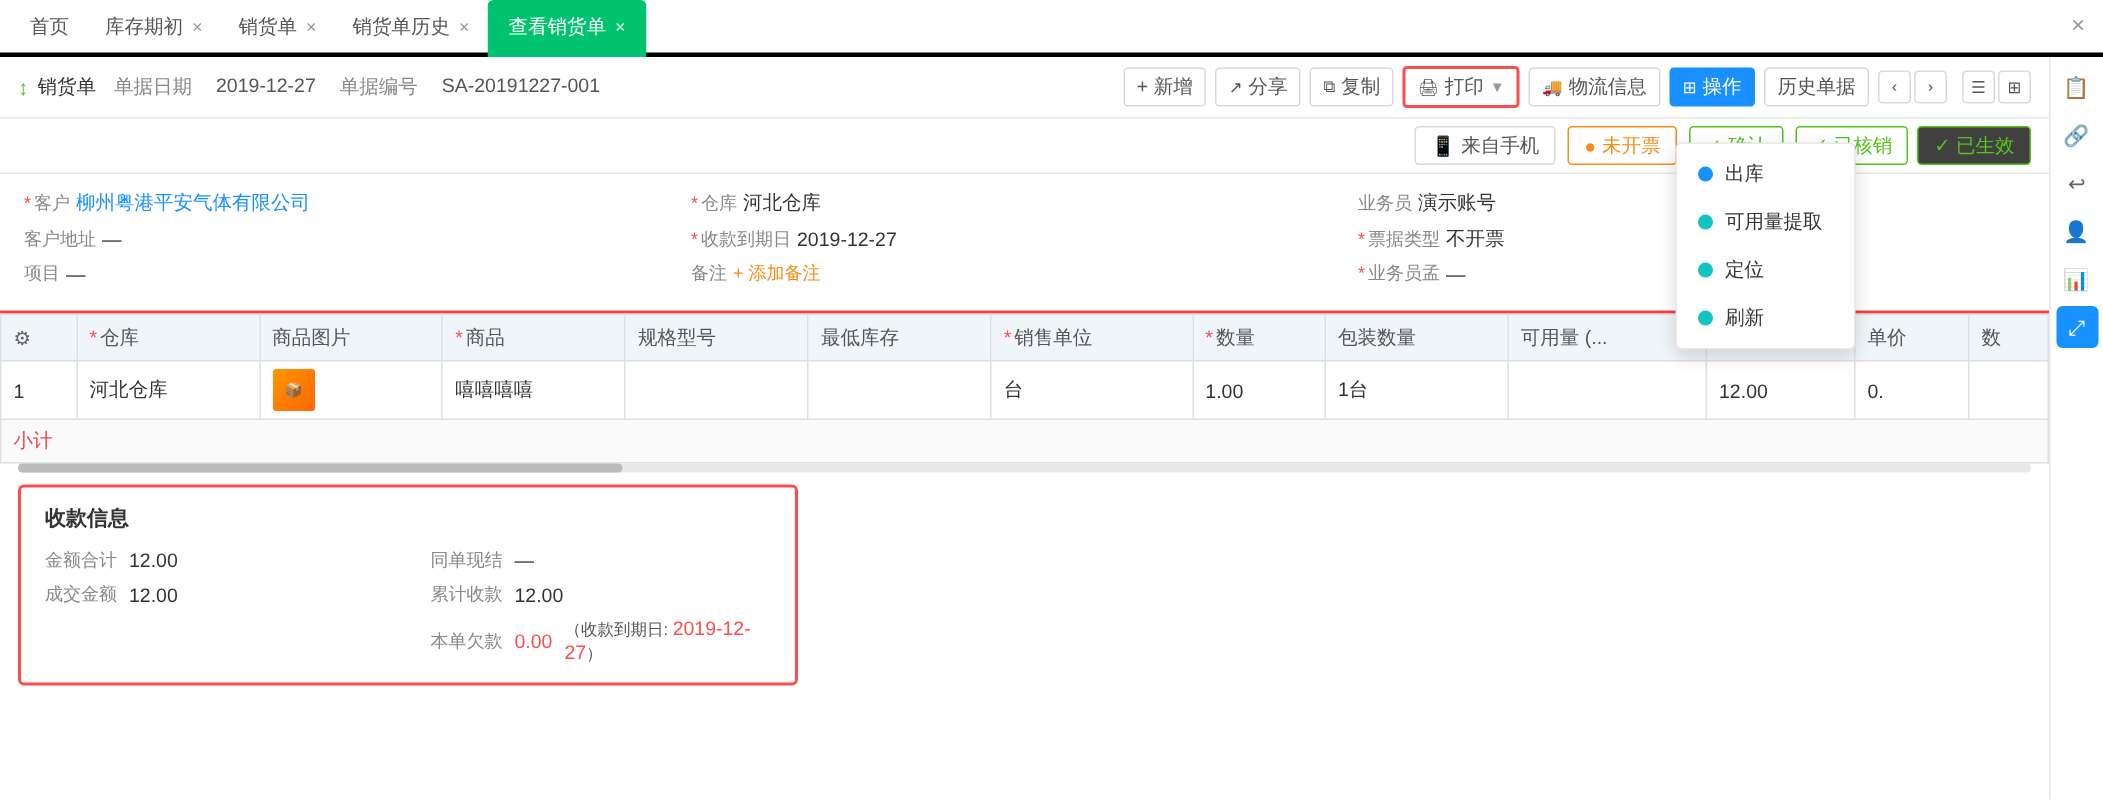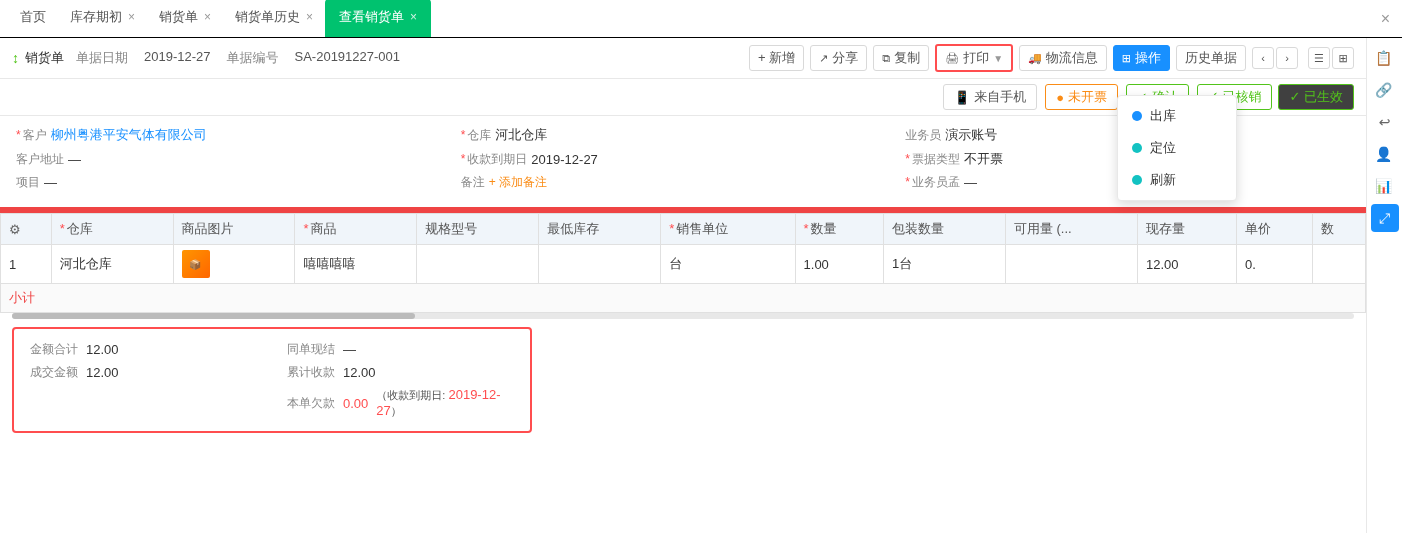--- a/index.html
+++ b/index.html
@@ -1,21 +1,21 @@
 <!DOCTYPE html>
 <html><head>
   <meta charset="utf-8">
   <style>
     * { box-sizing: border-box; margin: 0; padding: 0; font-family: 'Microsoft YaHei', sans-serif; font-size: 13px; }
     body { background: #f5f5f5; overflow: hidden; }
 
     
     .tab-bar {
-      display: flex; align-items: flex-end; background: #fff;
-      border-bottom: 1px solid #000000; padding: 0 8px;
+      display: flex; align-items: flex-start; background: #fff;
+      border-bottom: 3px solid #000000; padding: 0 8px;
       height: 38px; position: relative;
     }
     .tab {
       display: flex; align-items: center; padding: 0 12px;
       height: 38px; cursor: pointer; font-size: 13px;
       border-bottom: 2px solid transparent; color: #555;
       white-space: nowrap;
     }
     .tab .close-btn { margin-left: 6px; color: #999; font-size: 12px; cursor: pointer; }
     .tab.highlighted { background: #00c26f; color: #fff; border-radius: 4px 4px 0 0; padding: 0 14px; }
@@ -63,21 +63,21 @@
     }
     .sub-btn {
       display: flex; align-items: center; gap: 4px; padding: 3px 10px;
       border: 1px solid #d9d9d9; border-radius: 3px; cursor: pointer;
       background: #fff; color: #555; font-size: 12px; white-space: nowrap;
     }
     .sub-btn.orange { border-color: #fa8c16; color: #fa8c16; }
     .sub-btn.green { border-color: #52c41a; color: #52c41a; }
 
     
-    .form-section { padding: 10px 16px; border-bottom: 6px solid #ef4444; flex-shrink: 0; }
+    .form-section { padding: 10px 16px; border-bottom: 2px solid #ef4444; flex-shrink: 0; }
     .form-row { display: flex; align-items: center; gap: 0; margin-bottom: 6px; }
     .form-field { display: flex; align-items: center; gap: 4px; flex: 1; }
     .form-label { color: #888; white-space: nowrap; font-size: 12px; }
     .form-label.required::before { content: '*'; color: #ff4d4f; margin-right: 2px; }
     .form-value { color: #333; font-size: 13px; }
     .form-value.link { color: #1890ff; cursor: pointer; }
 
     
     .table-section { flex: 1; overflow: auto; }
     .data-table { width: 100%; border-collapse: collapse; font-size: 12px; }
@@ -342,20 +342,21 @@
             <td colspan="13">小计</td>
           </tr>
         </tbody>
       </table>
 
       <div class="scroll-bar-hint">
         <div class="scroll-bar-inner"></div>
       </div>
 
       <div class="payment-section">
+        <div class="payment-title">收款信息</div>
         <div class="payment-grid">
           <div class="payment-row">
             <span class="payment-label">金额合计</span>
             <span class="payment-value">12.00</span>
           </div>
           <div class="payment-row">
             <span class="payment-label">同单现结</span>
             <span class="payment-value">—</span>
           </div>
           <div class="payment-row">
@@ -386,20 +387,24 @@
     <div class="sidebar-icon blue-bg">⤢</div>
   </div>
 
   <div class="dropdown-menu">
     <div class="dropdown-item">
       <div class="dot blue"></div>
       <span>出库</span>
     </div>
     <div class="dropdown-item">
       <div class="dot cyan"></div>
+      <span>可用量提取</span>
+    </div>
+    <div class="dropdown-item">
+      <div class="dot cyan"></div>
       <span>定位</span>
     </div>
     <div class="dropdown-item">
       <div class="dot cyan"></div>
       <span>刷新</span>
     </div>
   </div>
 
 </div>
 

